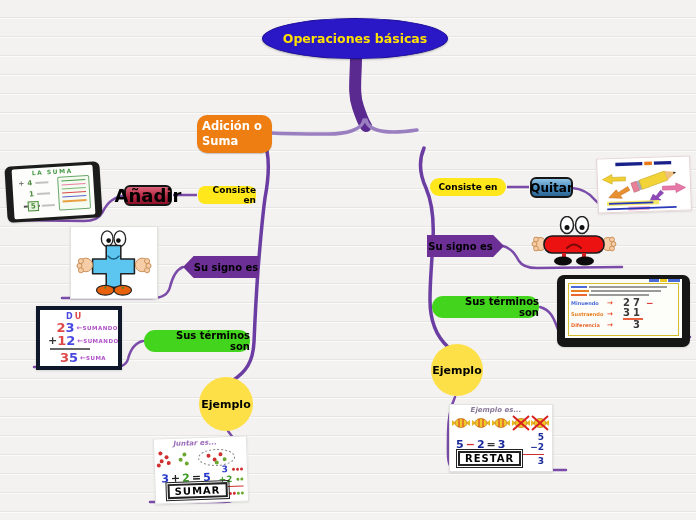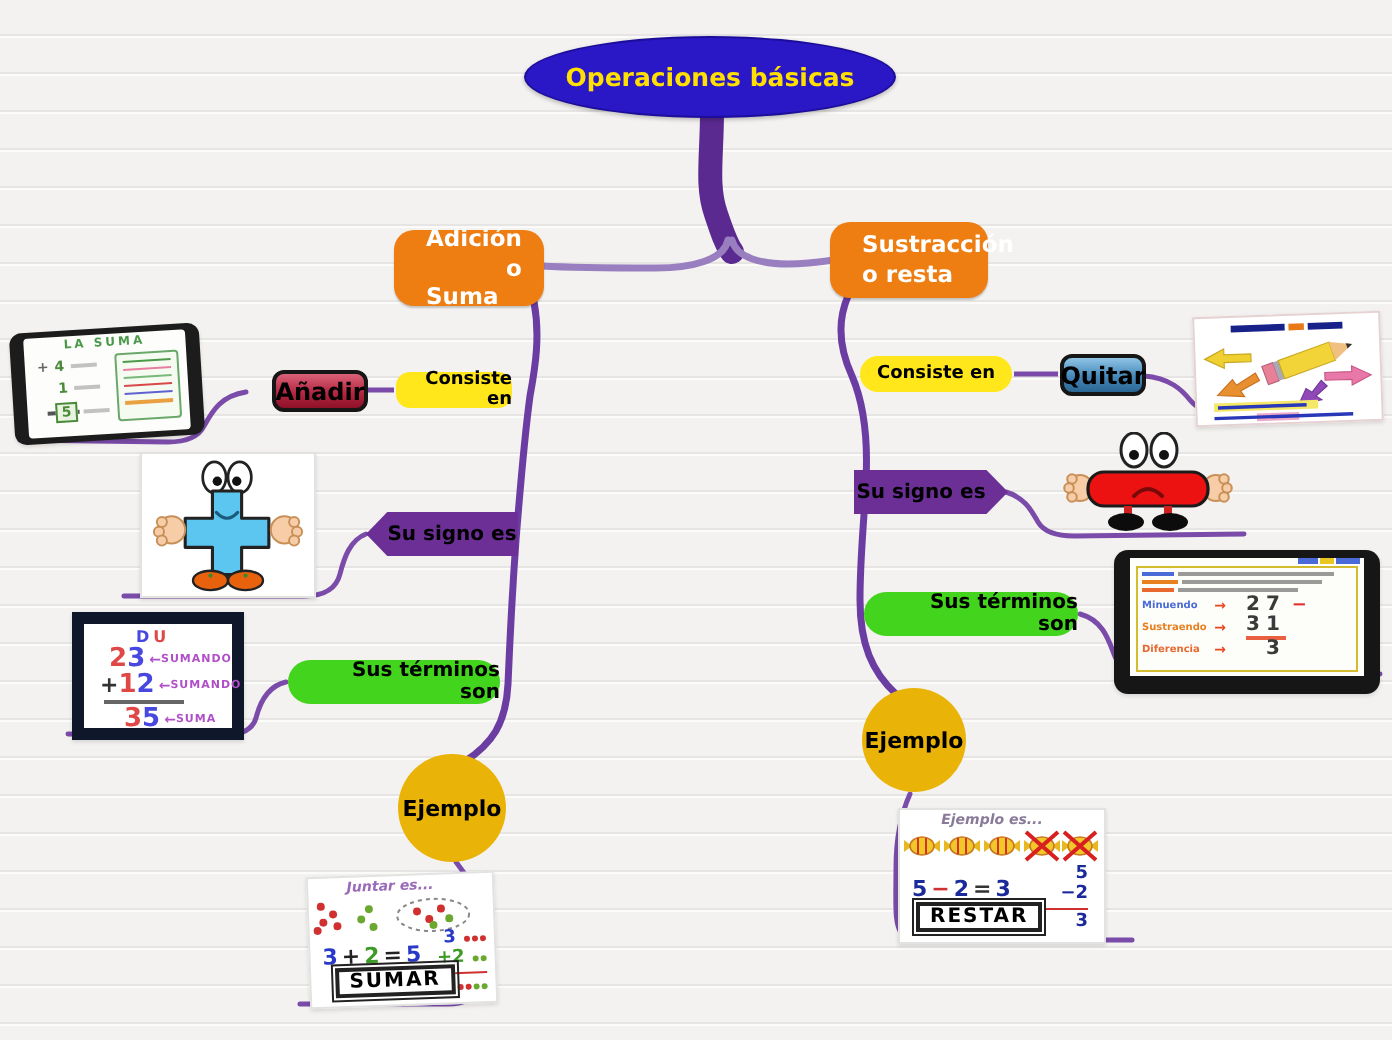--- a/index.html
+++ b/index.html
@@ -12,42 +12,42 @@
   }
   #canvas{position:absolute;inset:0;}
   #links{position:absolute;left:0;top:0;width:696px;height:520px;}
   .node{position:absolute;display:flex;align-items:center;justify-content:center;
         font-weight:bold;color:#000;box-sizing:border-box;text-align:right;}
   .root{left:262px;top:18px;width:186px;height:41px;background:#2a17c6;
         border:1px solid #1c0e9a;border-radius:50%;color:#ffe000;font-size:12.5px;
         box-shadow:0 1px 2px rgba(0,0,0,.25);}
   .branch{background:#ee7d12;border-radius:10px;color:#fff;font-size:11.5px;
           flex-direction:column;align-items:flex-start;justify-content:center;
-          padding:4px 16px;line-height:1.3;box-shadow:0 1px 1px rgba(0,0,0,.2);}
+          padding:4px 5px;line-height:1.3;box-shadow:0 1px 1px rgba(0,0,0,.2);}
   .branch span{display:block;}
   .branch-left{left:197px;top:115px;width:75px;height:38px;}
   .branch-right{left:415px;top:111px;width:79px;height:38px;}
   .yellow{background:#ffe71c;font-size:9px;}
   .consiste-left{left:198px;top:186px;width:58px;height:18px;border-radius:7px;}
   .consiste-right{left:430px;top:178px;width:76px;height:18px;border-radius:9px;}
-  .anadir{left:136px;top:185px;width:48px;height:21px;border-radius:6px;
-          border:2px solid #161616;font-size:12px;
+  .anadir{left:124px;top:185px;width:48px;height:21px;border-radius:6px;
+          border:2px solid #161616;font-size:18px;
           background:linear-gradient(180deg,#da6278 0%,#b42742 55%,#8e1128 100%);}
   .quitar{left:530px;top:177px;width:43px;height:21px;border-radius:6px;
           border:2px solid #161616;font-size:12px;
           background:linear-gradient(180deg,#8fc4e6 0%,#4587b8 55%,#2a6694 100%);}
   .ptag{background:#6c2f96;font-size:10px;height:22px;}
   .signo-left{left:183px;top:256px;width:76px;
         clip-path:polygon(0% 50%,14% 0%,100% 0%,100% 100%,14% 100%);padding-left:10px;}
   .signo-right{left:427px;top:235px;width:77px;
         clip-path:polygon(0% 0%,86% 0%,100% 50%,86% 100%,0% 100%);padding-right:10px;}
   .green{background:#43d41d;border-radius:11px;font-size:10px;padding-left:12px;}
   .terminos-left{left:144px;top:330px;width:106px;height:22px;}
   .terminos-right{left:432px;top:296px;width:107px;height:22px;}
-  .teal{background:#eab308;border-radius:50%;font-size:11px;}
+  .teal{background:#fde047;border-radius:50%;font-size:11px;}
   .ejemplo-left{left:199px;top:377px;width:54px;height:54px;}
   .ejemplo-right{left:431px;top:344px;width:52px;height:52px;}
 
   .card{position:absolute;background:#fff;border:1px solid #e2e2e0;
         box-shadow:0 1px 2px rgba(0,0,0,.12);box-sizing:border-box;}
 
   
   .tablet{left:6px;top:164px;width:95px;height:56px;background:#1c1c1c;border:none;
           border-radius:6px;transform:rotate(-3.5deg);padding:3px 7px;}
   .tablet-screen{position:relative;width:100%;height:100%;background:#fdfdfb;border-radius:2px;}
@@ -63,21 +63,21 @@
          border:1px solid #6aa86a;border-radius:2px;background:#f6fbf2;}
   .t-box i{display:block;height:1.5px;margin:2.6px 3px 0 3px;}
 
   
   .plus-card{left:70px;top:226px;width:88px;height:73px;}
   .minus-card{left:529px;top:216px;width:90px;height:50px;background:transparent;
               border:none;box-shadow:none;}
 
   
   .du-card{left:36px;top:306px;width:86px;height:64px;padding:2px 0 0 8px;
-           font-weight:bold;border:6px solid #0f172a;}
+           font-weight:bold;border:4px solid #0f172a;}
   .du-h{font-size:8px;letter-spacing:2px;margin-left:18px;}
   .du-row{display:flex;align-items:center;height:13px;}
   .du-big{font-size:13px;line-height:1;}
   .du-plus{width:12px;font-size:11px;color:#444;text-align:center;}
   .du-arrow{font-size:7px;color:#b050c8;margin-left:2px;}
   .du-label{font-size:5.5px;color:#b050c8;letter-spacing:.5px;}
   .du-rule{width:40px;height:2px;background:#666;margin:1px 0 1px 2px;}
   .c-red{color:#e04848;} .c-blue{color:#4848e0;} .c-dark{color:#333;}
 
   
@@ -142,24 +142,20 @@
     <path d="M455,397 C450,408 448,420 448,434 C448,452 447,462 451,467 C454,471 461,470 468,470 L566,470" stroke="#7a4ba8" stroke-width="2.5" fill="none" stroke-linecap="round"></path>
   </svg>
 
   <div class="node root">
     <span>Operaciones básicas</span>
   </div>
 
   <div class="node branch branch-left">
     <span>Adición o</span>
     <span>Suma</span>
-  </div>
-  <div class="node branch branch-right">
-    <span>Sustracción</span>
-    <span>o resta</span>
   </div>
 
   <div class="node yellow consiste-left">Consiste en</div>
   <div class="node anadir">Añadir</div>
   <div class="node ptag signo-left">Su signo es</div>
   <div class="node green terminos-left">Sus términos son</div>
   <div class="node teal ejemplo-left">Ejemplo</div>
 
   <div class="node yellow consiste-right">Consiste en</div>
   <div class="node quitar">Quitar</div>

